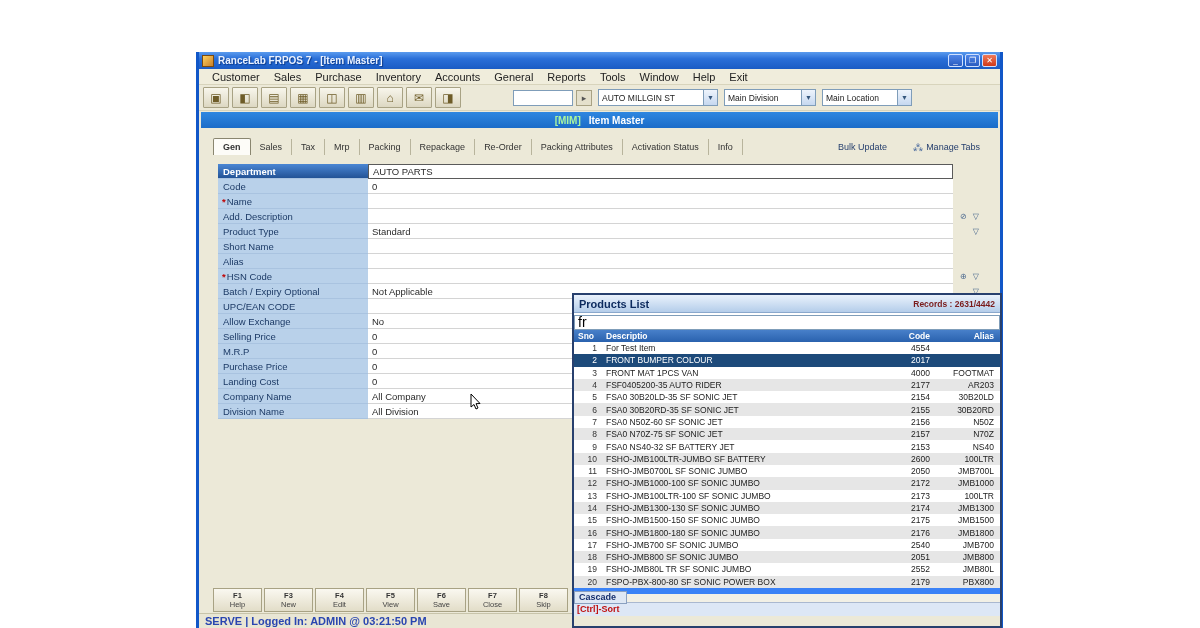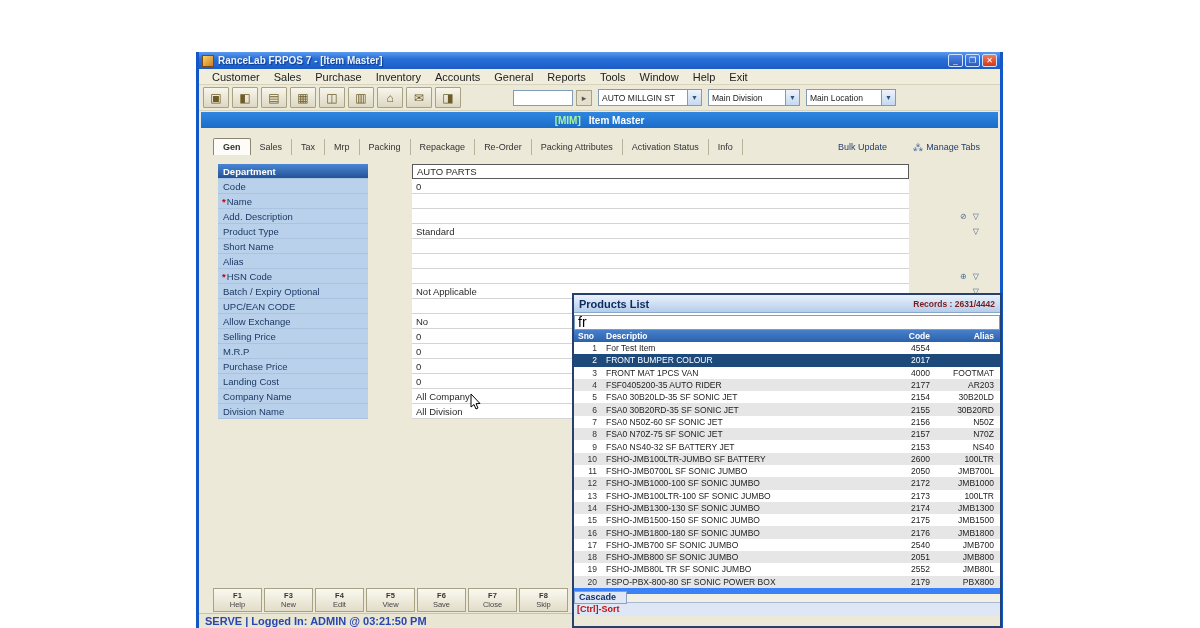--- a/index.html
+++ b/index.html
@@ -37,39 +37,39 @@
   .search-input { width:60px; height:16px; border:1px solid #7f9db9; font-size:9px; padding:0 2px;
                   background:#fff; }
   .go-btn { width:16px; height:16px; border:1px solid #a8a284; background:#e4e0cc; font-size:9px;
             color:#555; display:flex; align-items:center; justify-content:center; }
   .combo { height:17px; border:1px solid #7f9db9; background:#fff; display:flex; align-items:center;
            margin-left:3px; }
   .combo-text { font-size:8.5px; color:#222; padding:0 3px; white-space:nowrap; overflow:hidden; flex:1; }
   .combo-arrow { width:14px; height:100%; background:linear-gradient(180deg,#eef4fc,#c6d8f0);
                  border-left:1px solid #7f9db9; font-size:7px; color:#35567c; display:flex;
                  align-items:center; justify-content:center; }
-  .combo.c1{ width:104px;justify-content:space-between; } .combo.c2{ width:92px; } .combo.c3{ width:90px; }
+  .combo.c1{ width:120px;justify-content:space-between; } .combo.c2{ width:92px; } .combo.c3{ width:90px; }
 
   .bluebar { position:absolute; left:2px; top:60px; width:calc(100% - 4px); height:16px;
              background:linear-gradient(180deg,#2f87e0,#1b6cc8); display:flex; align-items:center;
              justify-content:center; gap:8px; }
   .bluebar .code { color:#a9f5a0; font-size:10px; font-weight:bold; }
   .bluebar .btitle { color:#ffffff; font-size:10px; font-weight:bold; }
 
   .tabs { position:absolute; left:14px; top:84px; height:19px; display:flex; align-items:flex-end; }
   .tab { font-size:9px; color:#333; padding:3px 9px; border-right:1px solid #b8b49c; white-space:nowrap; }
   .tab.active { background:#fdfcf8; border:1px solid #8a8670; border-bottom:none; border-radius:2px 2px 0 0;
                 font-weight:bold; }
   .tab-actions { position:absolute; right:20px; top:88px; display:flex; align-items:center; gap:26px; }
   .tab-action { font-size:9px; color:#27406e; display:flex; align-items:center; gap:3px; }
   .mini-ico { font-size:9px; color:#4a6a9e; }
 
   
   .form { position:absolute; left:19px; top:112px; width:765px; }
-  .form-row { display:flex; height:15px;gap:44px; }
+  .form-row { display:flex; height:15px; }
   .form-row .lbl { width:150px; background:#b9d1ea; color:#1c3a66; font-size:9.5px;
                    padding:1px 4px; display:flex; align-items:center; border-bottom:1px solid #a9c3e0;
                    white-space:nowrap; overflow:hidden; }
   .form-row .req { color:#c00000; font-weight:bold; margin-right:1px; }
   .form-row .val { flex:1; background:#fff; color:#2a2a2a; font-size:9.5px; padding:1px 4px;
                    border-bottom:1px solid #d4d4d4; display:flex; align-items:center;
                    white-space:nowrap; overflow:hidden; }
   .form-row .ricons { width:30px; background:transparent; font-size:8px; color:#4a688e;
                       display:flex; align-items:center; justify-content:flex-end; gap:2px;
                       padding-right:2px; letter-spacing:2px; }

